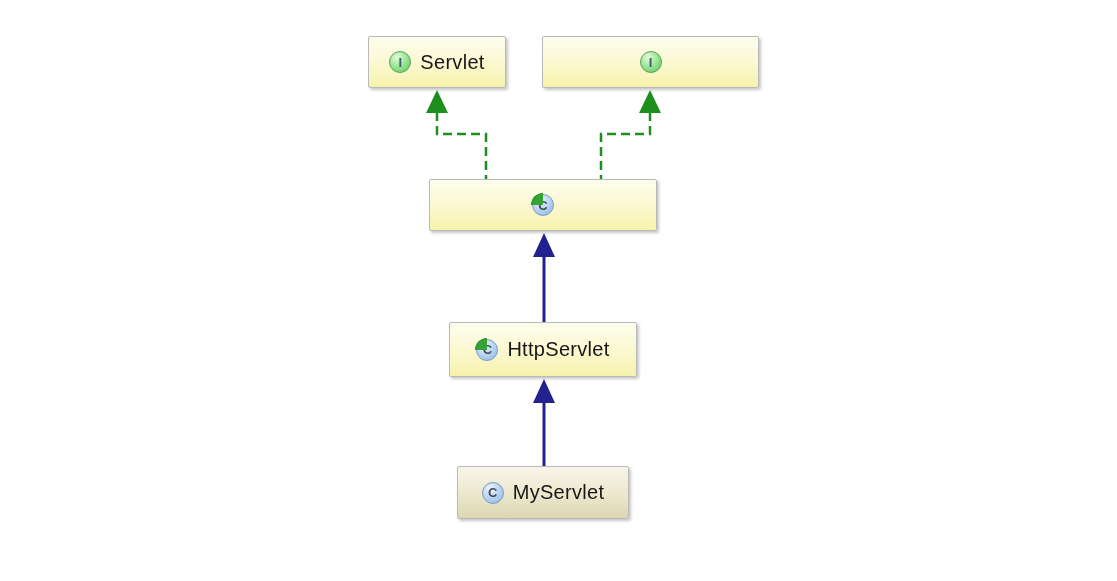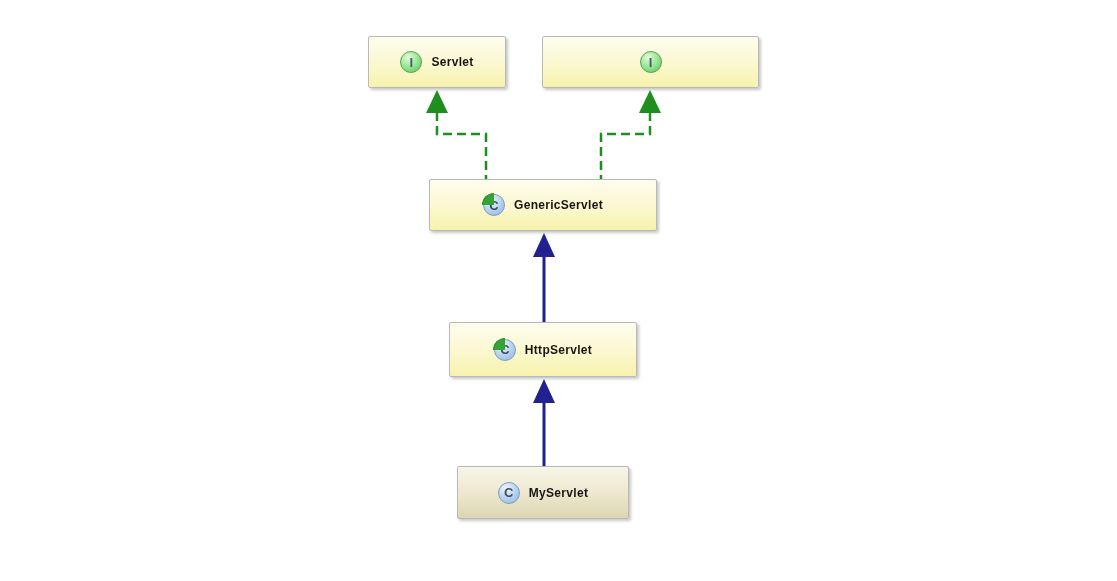--- a/index.html
+++ b/index.html
@@ -35,22 +35,22 @@
     box-shadow: 2px 2px 3px rgba(130,130,130,0.45);
     cursor: default;
   }
   .node.yellow {
     background: linear-gradient(180deg, #fdfdee 0%, #fbf8cf 55%, #f7f2ab 100%);
   }
   .node.beige {
     background: linear-gradient(180deg, #f7f5e9 0%, #ece7cc 55%, #ddd6b4 100%);
   }
   .node-label {
-    font-size: 12px;
-    font-weight: bold;
+    font-size: 20px;
+    font-weight: normal;
     color: #161616;
     letter-spacing: 0.3px;
     white-space: nowrap;
   }
   .badge {
     position: relative;
     width: 22px;
     height: 22px;
     border-radius: 50%;
     display: inline-flex;
@@ -127,21 +127,20 @@
     <span class="badge iface">
       <span class="letter">I</span>
     </span>
   </div>
 
   <div class="node yellow" style="left:429px; top:179px; width:228px; height:52px;">
     <span class="badge cls">
       <span class="lib-arc"></span>
       <span class="letter">C</span>
     </span>
-    <span class="node-label">GenericServlet</span>
   </div>
 
   <div class="node yellow" style="left:449px; top:322px; width:188px; height:55px;">
     <span class="badge cls">
       <span class="lib-arc"></span>
       <span class="letter">C</span>
     </span>
     <span class="node-label">HttpServlet</span>
   </div>
 

